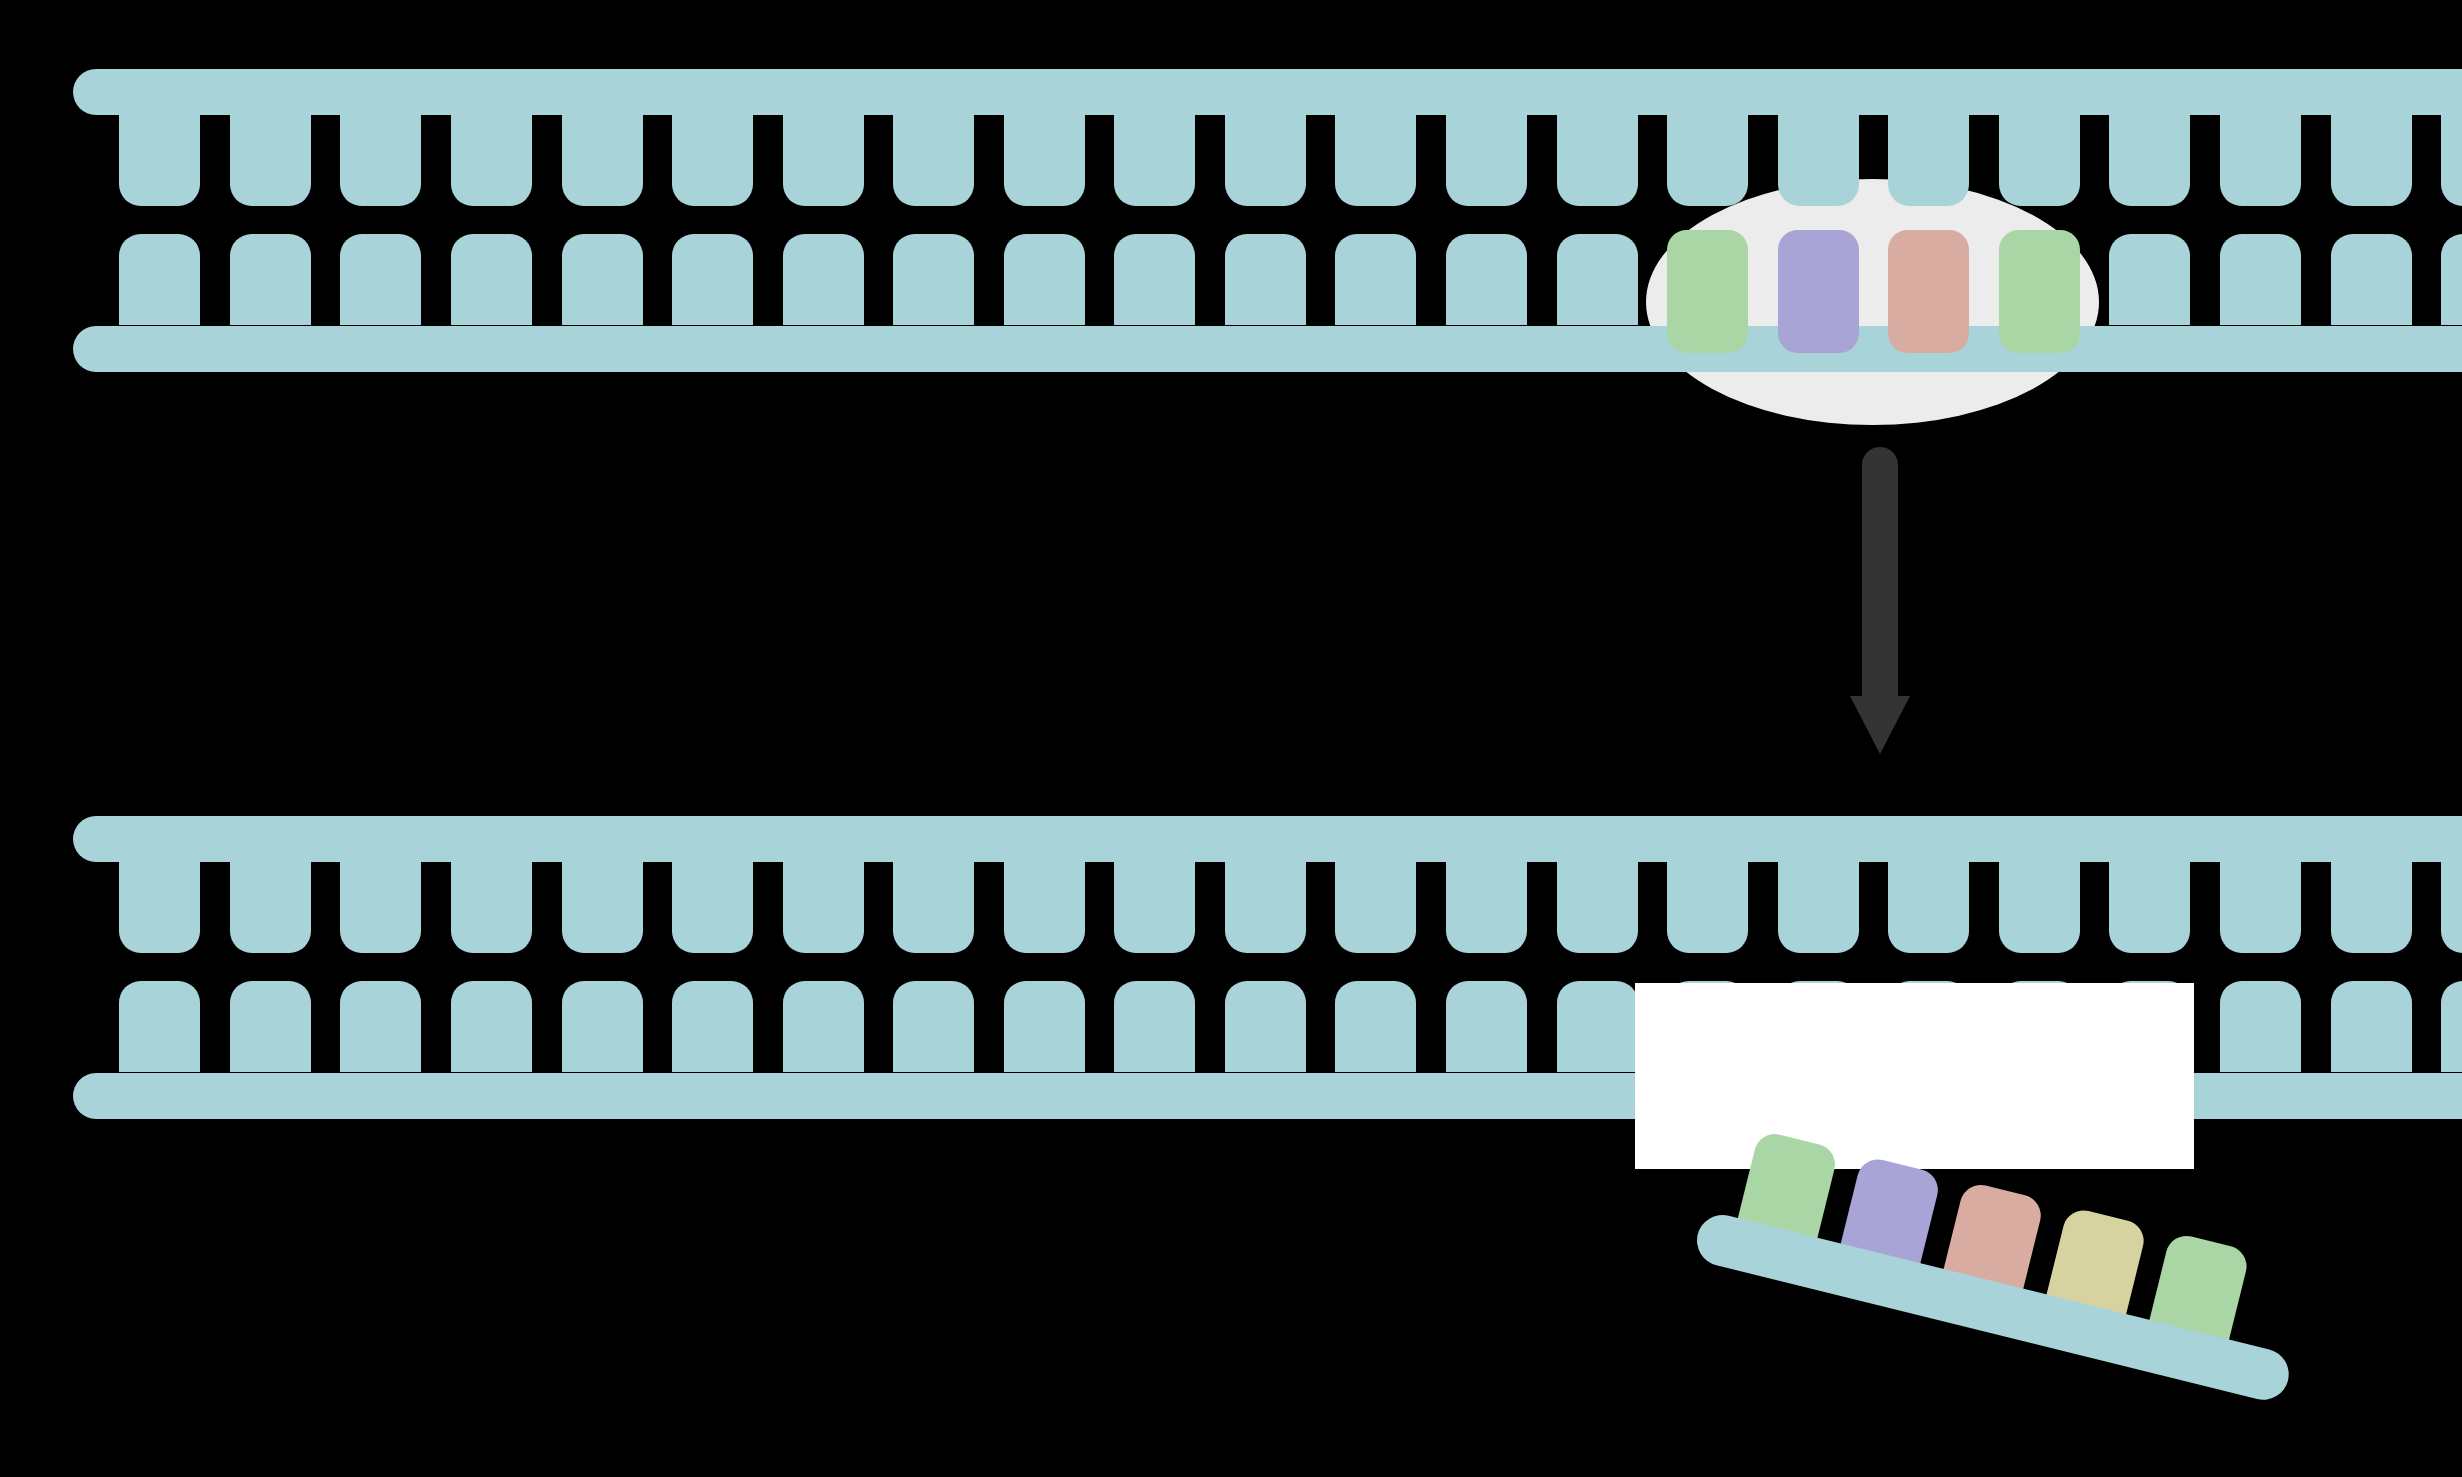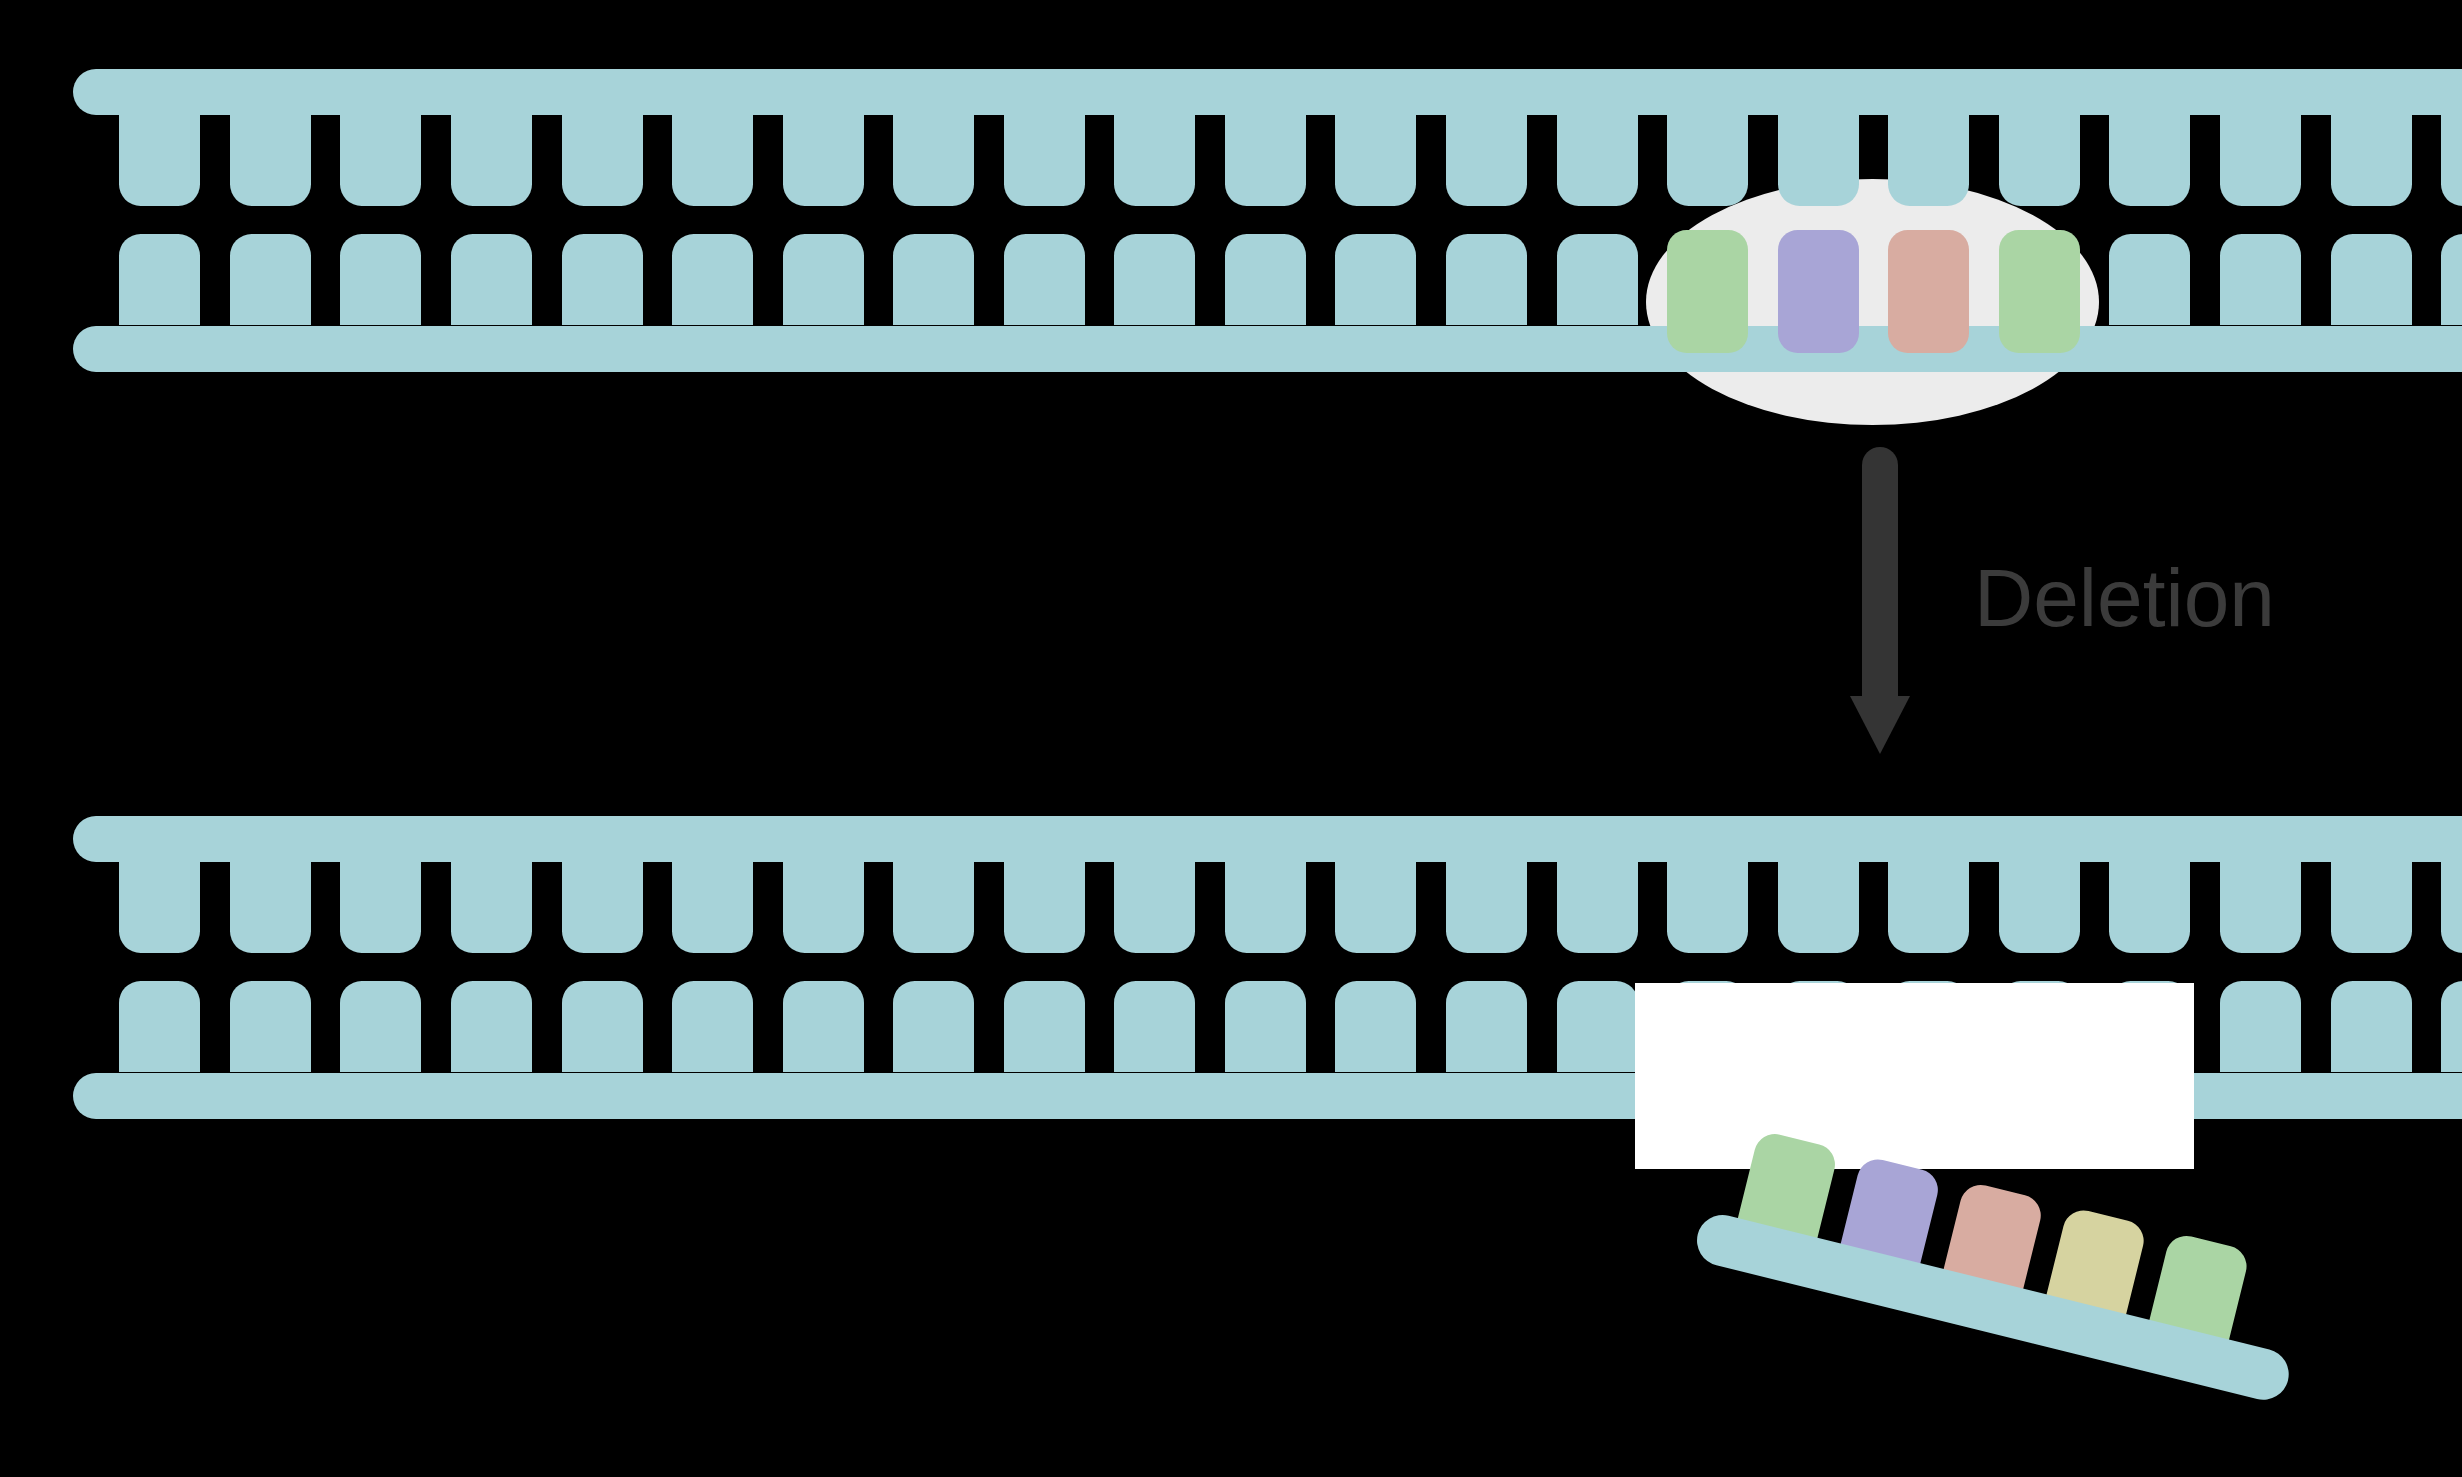--- a/index.html
+++ b/index.html
@@ -152,21 +152,20 @@
       <div class="tooth up" style="left: 2368px; background: rgb(167, 211, 217);"></div>
       <div class="hl-block" style="left: 1594px; background: rgb(170, 213, 164);"></div>
       <div class="hl-block" style="left: 1705px; background: rgb(168, 165, 214);"></div>
       <div class="hl-block" style="left: 1815px; background: rgb(216, 172, 161);"></div>
       <div class="hl-block" style="left: 1926px; background: rgb(170, 213, 164);"></div>
     </div>
 
   <div class="arrow-shaft" id="arrow-shaft" style="background: rgb(52, 52, 52);"></div>
   <div class="arrow-head" id="arrow-head" style="border-top-color: rgb(52, 52, 52);"></div>
 
-  <div class="deletion-label" id="deletion-label" style="color: rgb(59, 59, 59);">Deletion</div>
 
   <div class="strand" id="strand-bottom" style="left:73px; top:816px;">
       <div class="rail top" style="background: rgb(167, 211, 217);"></div>
       <div class="rail bot" style="background: rgb(167, 211, 217);"></div>
       <div class="tooth down" style="left: 46px; background: rgb(167, 211, 217);"></div>
       <div class="tooth up" style="left: 46px; background: rgb(167, 211, 217);"></div>
       <div class="tooth down" style="left: 157px; background: rgb(167, 211, 217);"></div>
       <div class="tooth up" style="left: 157px; background: rgb(167, 211, 217);"></div>
       <div class="tooth down" style="left: 267px; background: rgb(167, 211, 217);"></div>
       <div class="tooth up" style="left: 267px; background: rgb(167, 211, 217);"></div>

